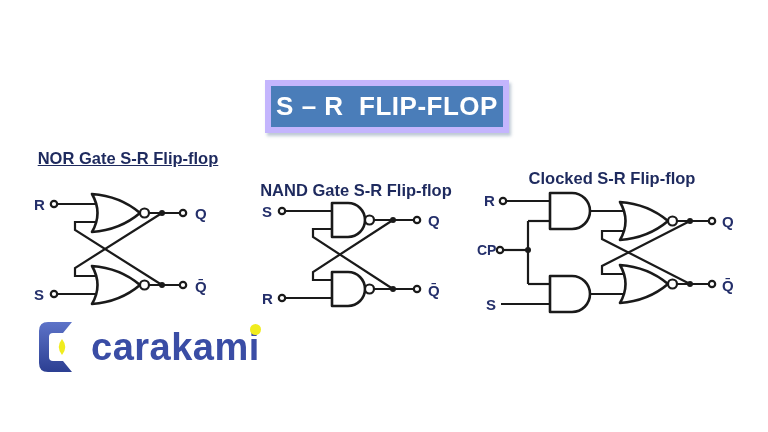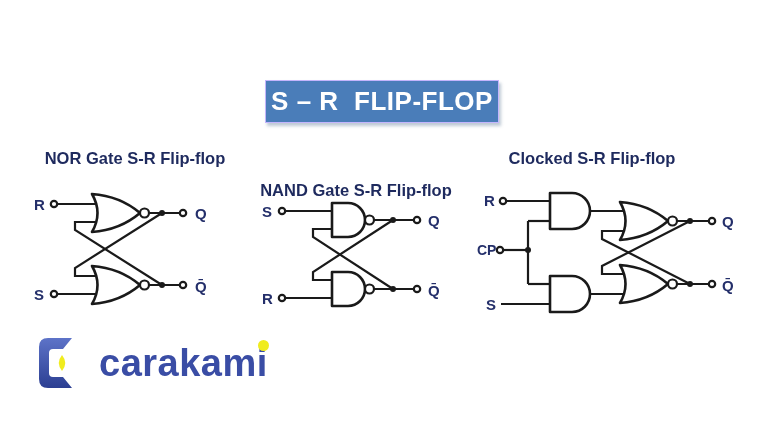--- a/index.html
+++ b/index.html
@@ -2,47 +2,47 @@
 <html><head>
 <meta charset="utf-8">
 <style>
   html,body{margin:0;padding:0;background:#fff;}
   .canvas{
     position:relative;width:768px;height:432px;background:#ffffff;overflow:hidden;
     font-family:"Liberation Sans",sans-serif;
   }
   .banner{
     position:absolute;left:265px;top:80px;width:232px;height:41px;
-    background:#4a7db9;border:1px solid #c4b5fd;
+    background:#4a7db9;border:6px solid #c4b5fd;
     box-shadow:2px 3px 3px rgba(110,135,160,.45);
     display:flex;align-items:center;justify-content:center;
   }
   .banner-title{
     color:#ffffff;font-size:26px;font-weight:bold;letter-spacing:.5px;white-space:pre;
   }
   .section-title{
     position:absolute;top:149px;width:210px;text-align:center;
     color:#1e2a5e;font-size:16.5px;font-weight:bold;white-space:nowrap;
   }
-  .t-nor{left:30px;}
+  .t-nor{left:23px;text-decoration:underline;}
   .t-nand{left:251px;margin-top:32px;}
-  .t-clocked{left:487px;}
+  .t-clocked{left:507px;margin-top:20px;}
   .circ{position:absolute;}
   .c-nor{left:28px;top:182px;}
   .c-nand{left:255px;top:190px;}
   .c-clocked{left:477px;top:185px;}
   .wire{stroke:#1a1a1a;stroke-width:2.2;fill:none;}
   .gate{stroke:#1a1a1a;stroke-width:2.6;fill:#ffffff;stroke-linejoin:round;}
   .bubble{stroke:#1a1a1a;stroke-width:2.2;fill:#ffffff;}
   .term{stroke:#1a1a1a;stroke-width:2.2;fill:#ffffff;}
   .dot{fill:#1a1a1a;stroke:none;}
   .lbl{fill:#242f6a;font-size:15px;font-weight:bold;font-family:"Liberation Sans",sans-serif;}
   .lbl-sm{font-size:14px;}
   .logo{
-    position:absolute;left:36px;top:336px;display:flex;align-items:center;gap:9px;justify-content:center;
+    position:absolute;left:36px;top:320px;display:flex;align-items:center;gap:1px;justify-content:center;
   }
   .wordmark{
     position:relative;color:#3a4da5;font-size:38px;font-weight:bold;letter-spacing:.5px;
     line-height:54px;
   }
   .wordmark::after{
     content:"";position:absolute;top:4px;right:-1px;width:11px;height:11px;
     border-radius:50%;background:#f0ec1e;
   }
 </style>

